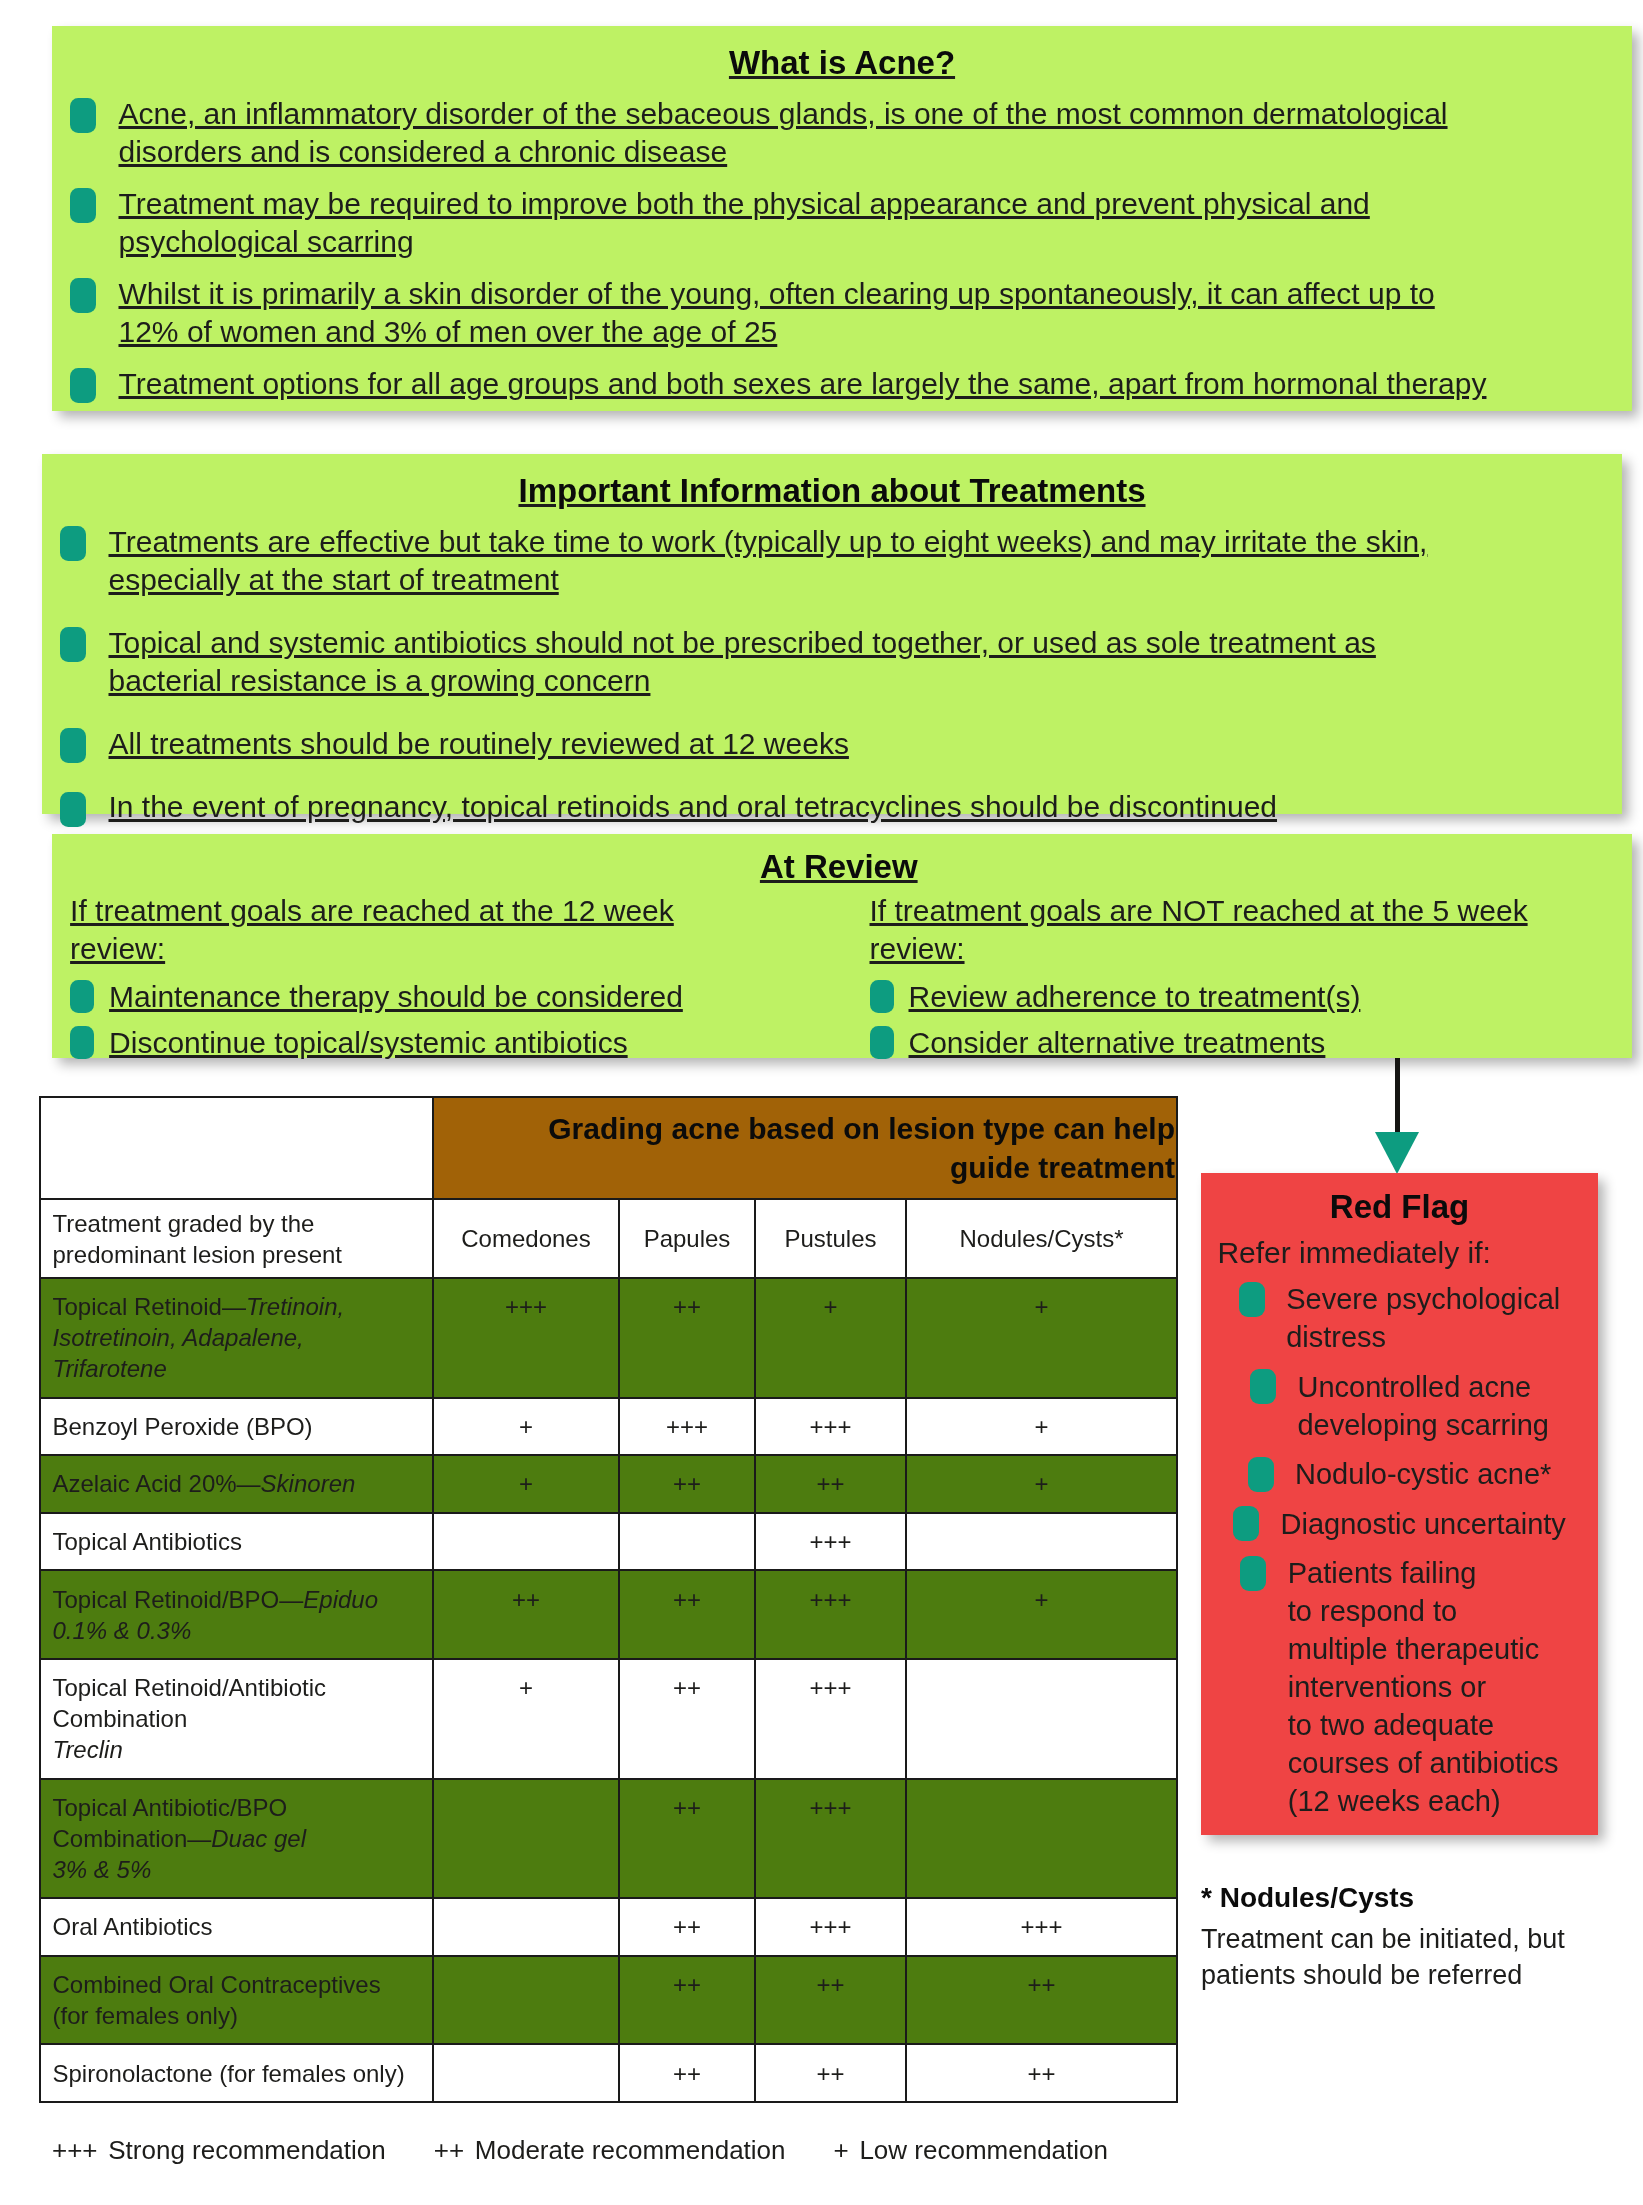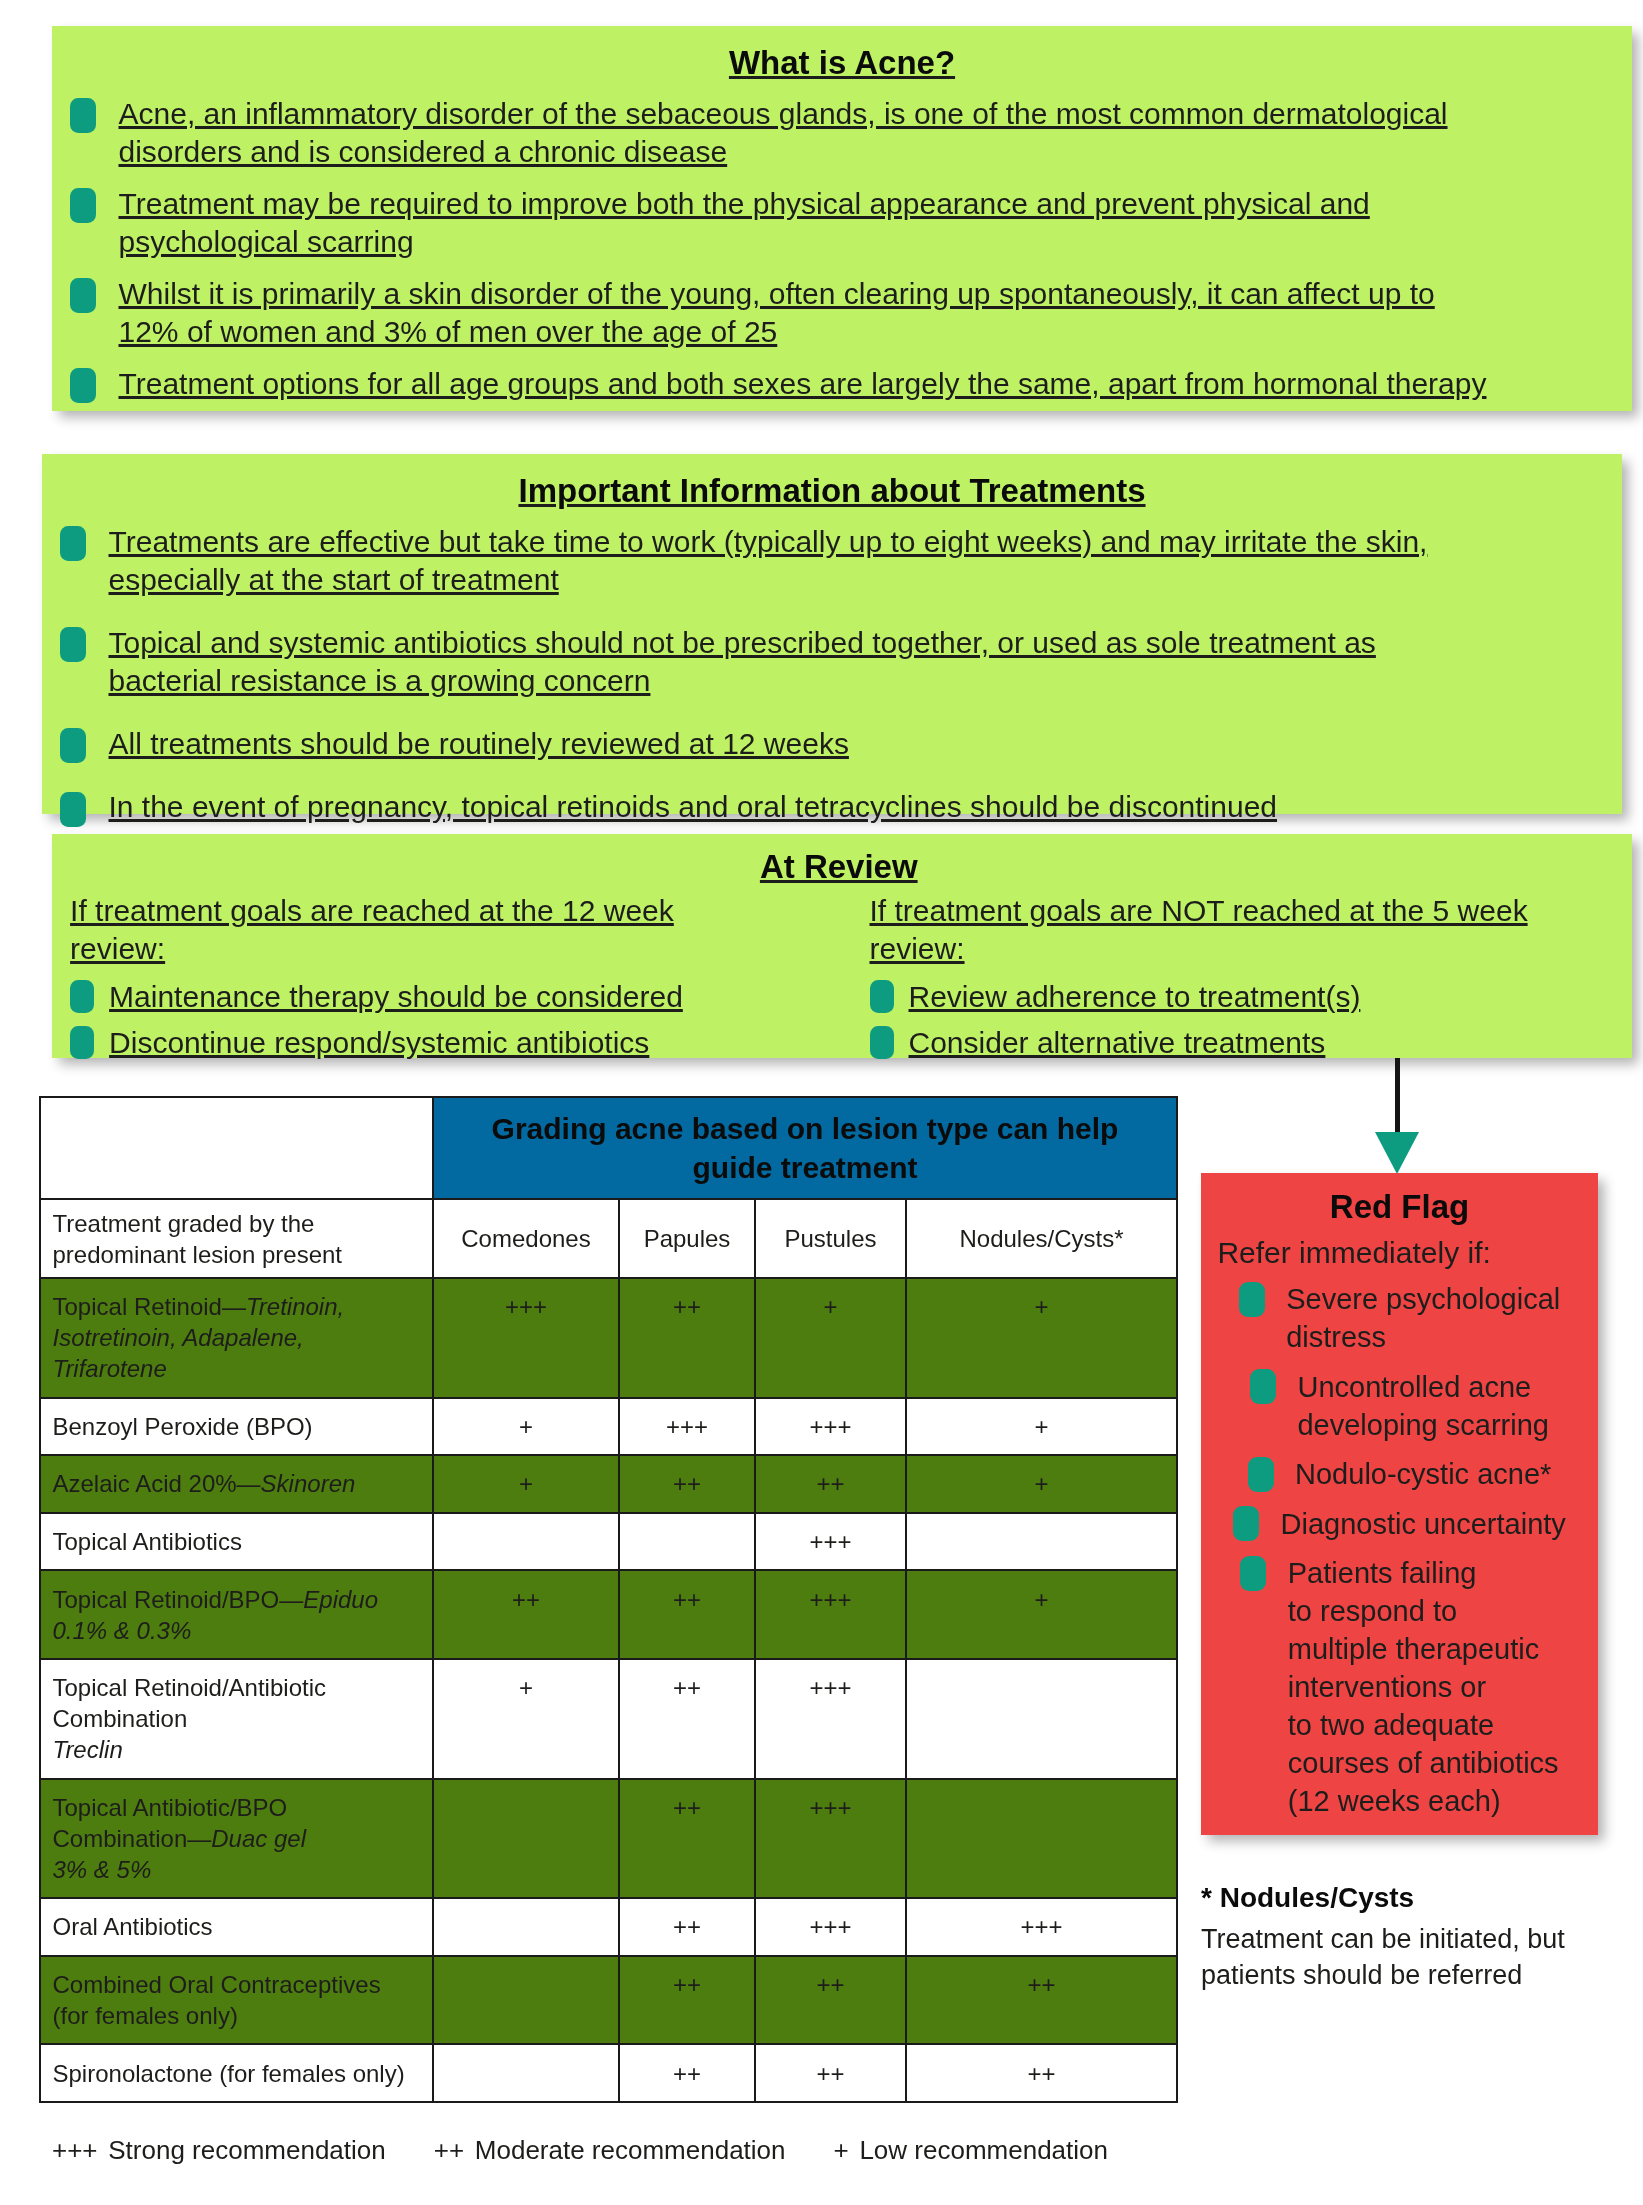--- a/index.html
+++ b/index.html
@@ -52,21 +52,21 @@
 
   
   table.grading {
     position:absolute; left:39px; top:1096px;
     border-collapse:collapse; table-layout:fixed; width:1137px;
     font-size:24px; color:#1d1d1b;
   }
   table.grading td, table.grading th { border:2.5px solid #1a1a1a; box-sizing:border-box; }
   td.ghost { border:none; background:transparent; }
   td.tbl-title {
-    height:102px; background:#0369a1; text-align:center; vertical-align:middle;
+    height:102px; background:#a16207; text-align:right; vertical-align:middle;
     font-weight:bold; font-size:30px; line-height:1.3; color:#0b0b0b; white-space:pre-line;
   }
   tr.hdr th { height:79px; background:#ffffff; font-weight:normal; vertical-align:middle; }
   th.corner { text-align:left; padding:6.6px 6.6px 6.6px 11.5px; white-space:pre-line; line-height:31px; }
   th.colhead { text-align:center; padding:6.6px 5px; }
   td.name-cell { background:#ffffff; vertical-align:top; padding:12.3px 6.6px 12.3px 11.5px; }
   td.name-cell .nline { line-height:31px; white-space:nowrap; }
   td.val { background:#ffffff; vertical-align:top; text-align:center; padding:12.3px 3.3px; line-height:31px; white-space:nowrap; }
   tr.shaded td { background:#4d7c0f; }
   .it { font-style:italic; }
@@ -153,21 +153,21 @@
       <div class="rev-col left">
         <p class="rev-intro">If treatment goals are reached at the 12 week
 review:</p>
         <ul class="blist">
             <li class="bi">
               <span class="sq"></span>
               <span class="bt">Maintenance therapy should be considered</span>
             </li>
             <li class="bi">
               <span class="sq"></span>
-              <span class="bt">Discontinue respond/systemic antibiotics</span>
+              <span class="bt">Discontinue topical/systemic antibiotics</span>
             </li>
           </ul>
       </div>
       <div class="rev-col right">
         <p class="rev-intro">If treatment goals are NOT reached at the 5 week
 review:</p>
         <ul class="blist">
             <li class="bi">
               <span class="sq"></span>
               <span class="bt">Review adherence to treatment(s)</span>

